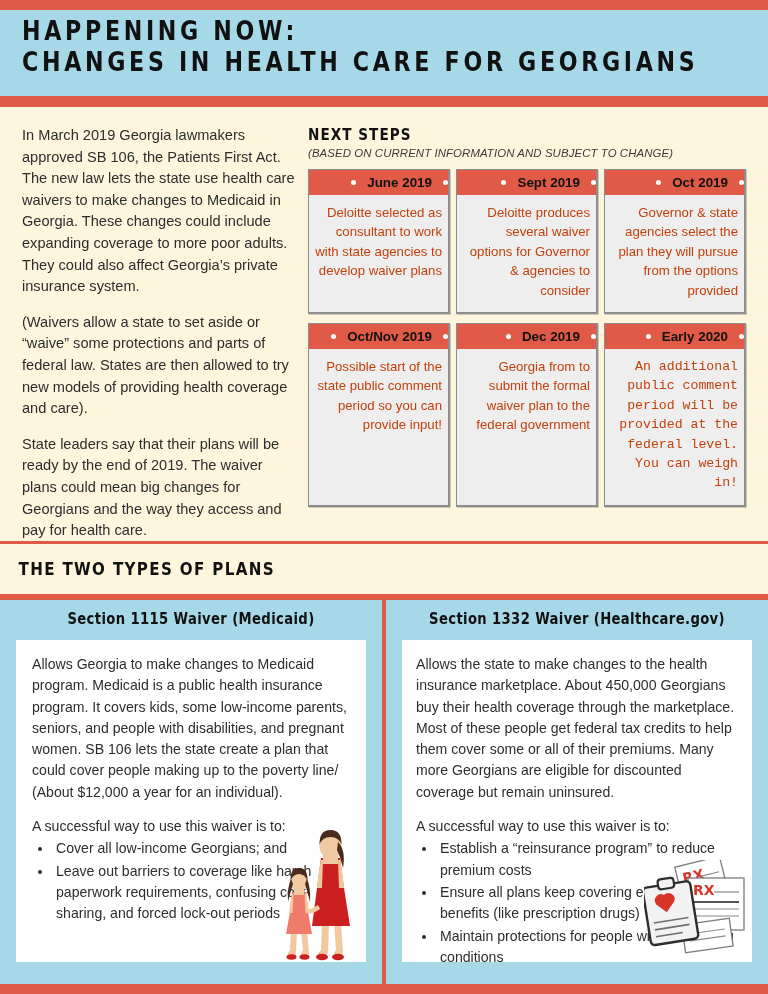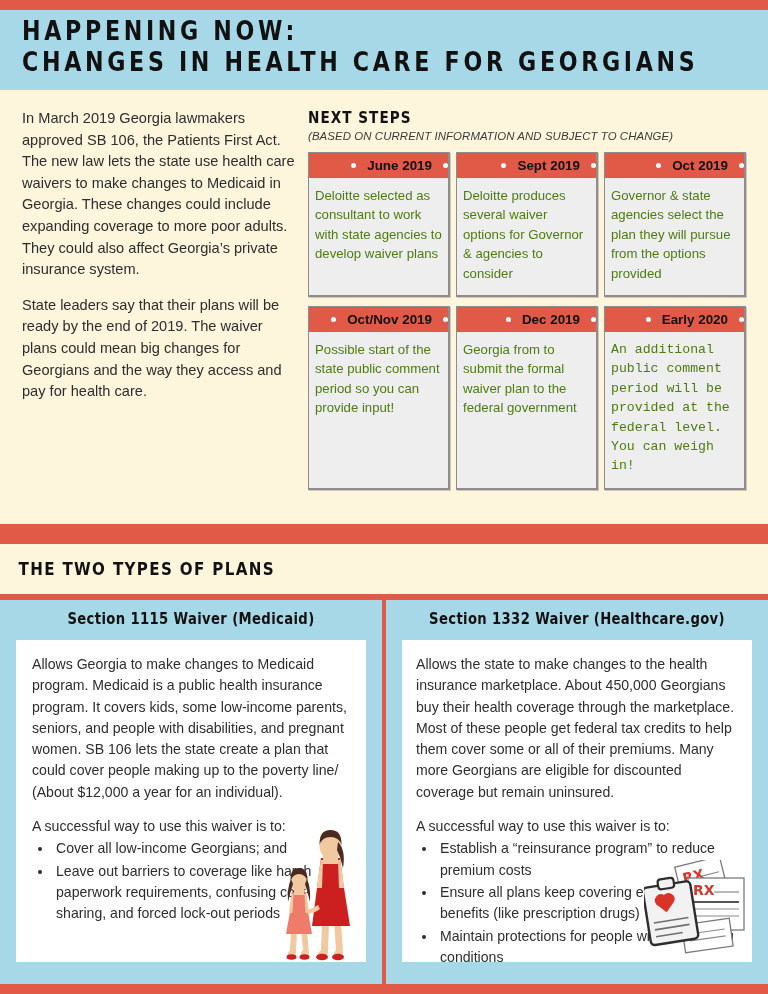--- a/index.html
+++ b/index.html
@@ -42,21 +42,21 @@
     letter-spacing: 4.5px;
     color: #111;
     transform: scaleX(0.82);
     transform-origin: left center;
     white-space: nowrap;
   }
 
   
   .cream-top {
     position: absolute;
-    top: 90px;
+    top: 107px;
     left: 0;
     width: 768px;
     height: 434px;
     background: #fdf5dc;
     box-sizing: border-box;
   }
   .left-col {
     position: absolute;
     left: 22px;
     top: 18px;
@@ -128,24 +128,24 @@
   }
   .tl-date {
     font-size: 13.4px;
     font-weight: bold;
     color: #111;
     white-space: nowrap;
   }
   .tl-body {
     flex: 1;
     padding: 8px 6px 12px 6px;
-    text-align: left;
+    text-align: right;
     font-size: 13.2px;
     line-height: 19.4px;
-    color: #4d7c0f;
+    color: #c2410c;
   }
 
   
   .types-band {
     position: absolute;
     top: 544px;
     left: 0;
     width: 768px;
     height: 50px;
     background: #fdf5dc;
@@ -252,20 +252,21 @@
     <div class="header-title">
       <div class="header-line">HAPPENING NOW:</div>
       <div class="header-line">CHANGES IN HEALTH CARE FOR GEORGIANS</div>
     </div>
   </div>
 
   <div class="cream-top">
 
     <div class="left-col">
       <p class="para">In March 2019 Georgia lawmakers approved SB 106, the Patients First Act. The new law lets the state use health care waivers to make changes to Medicaid in Georgia. These changes could include expanding coverage to more poor adults. They could also affect Georgia’s private insurance system.</p>
+      <p class="para">(Waivers allow a state to set aside or “waive” some protections and parts of federal law. States are then allowed to try new models of providing health coverage and care).</p>
       <p class="para">State leaders say that their plans will be ready by the end of 2019. The waiver plans could mean big changes for Georgians and the way they access and pay for health care.</p>
     </div>
 
     <div class="right-col">
       <div class="next-steps-title">NEXT STEPS</div>
       <div class="next-steps-sub">(BASED ON CURRENT INFORMATION AND SUBJECT TO CHANGE)</div>
 
       <div class="card-row">
         <div class="tl-card">
           <div class="tl-head">

